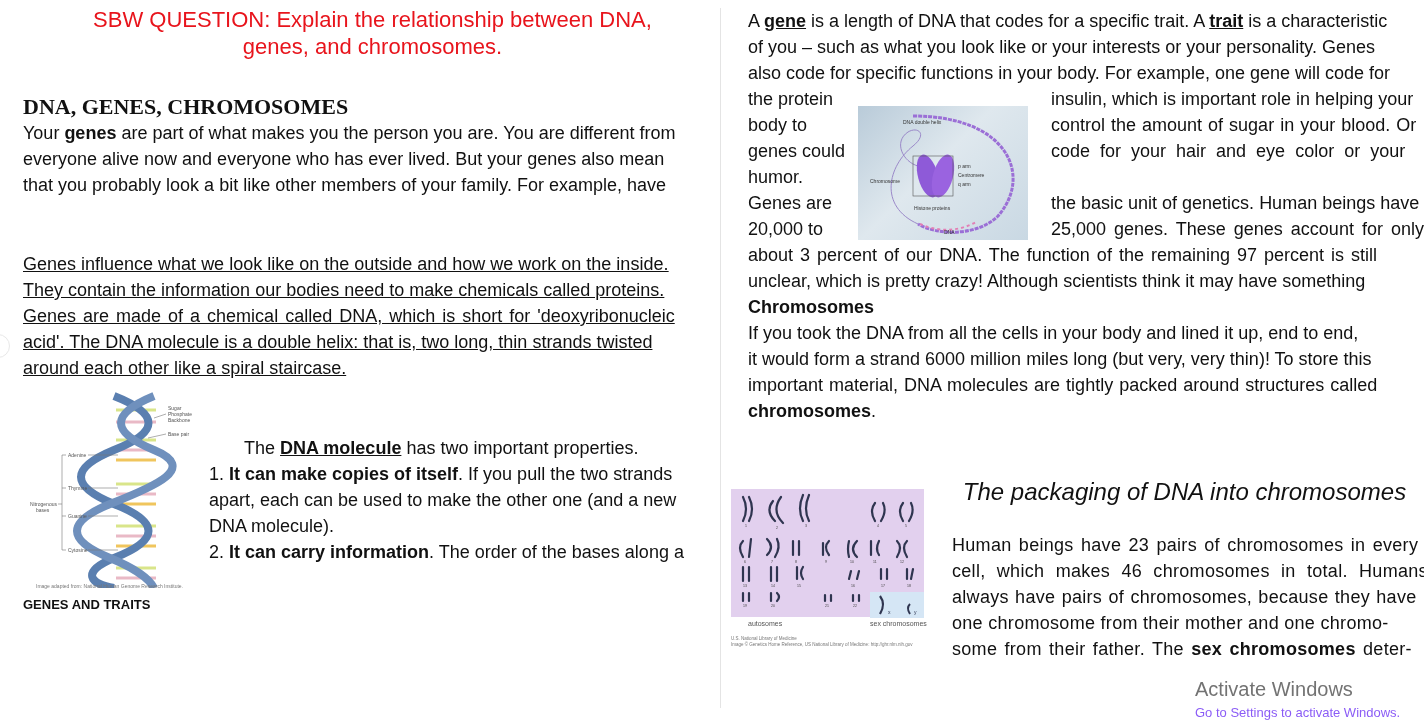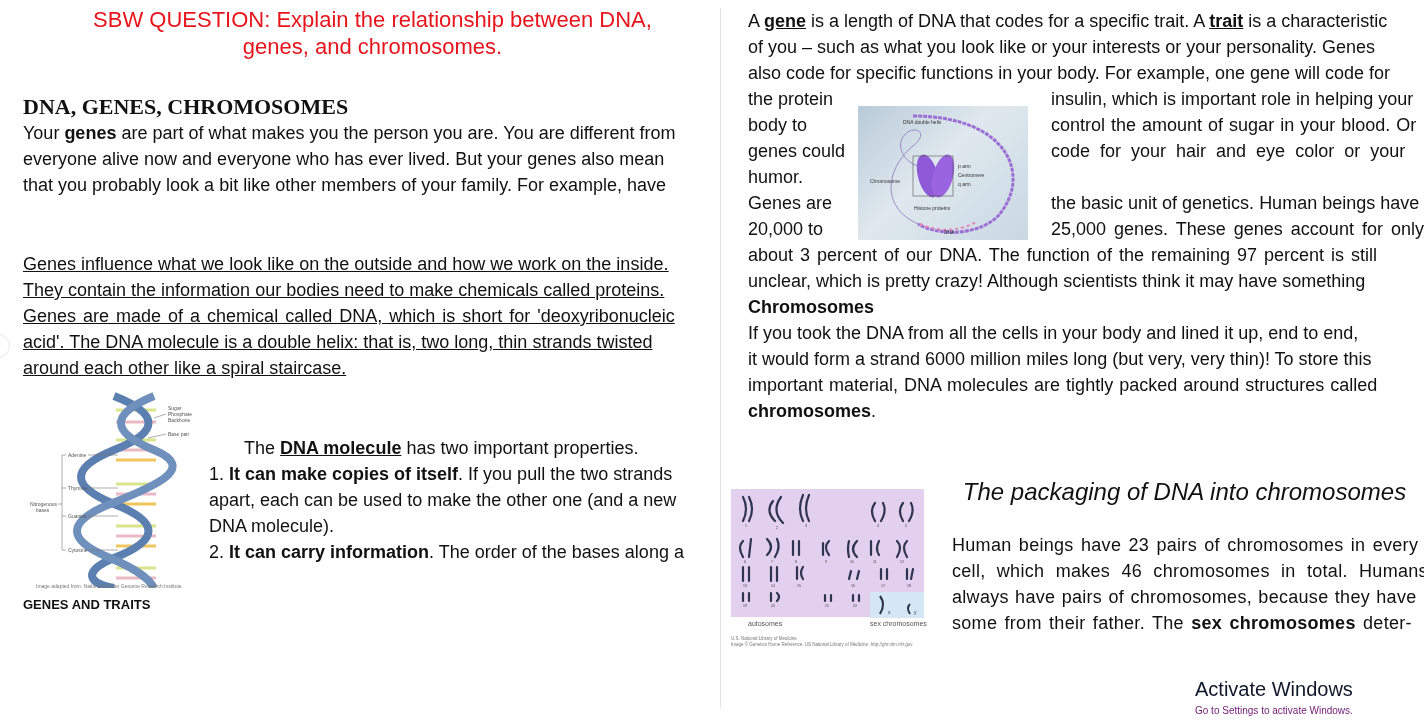--- a/index.html
+++ b/index.html
@@ -31,22 +31,22 @@
   .helix-fig { position: absolute; left: 30px; top: 392px; width: 170px; height: 200px; }
   .helix-credit { position: absolute; left: 36px; top: 583px; font-size: 5px; color: #777; white-space: nowrap; }
   
   .chrom-img { position: absolute; left: 858px; top: 106px; width: 170px; height: 134px; background: linear-gradient(135deg,#b9cbd9 0%, #dfe8ee 45%, #c9d8e3 100%); overflow: hidden; }
   
   .karyo { position: absolute; left: 731px; top: 489px; width: 193px; height: 128px; background: #e2d0ee; }
   .karyo-sex { position: absolute; left: 870px; top: 592px; width: 54px; height: 26px; background: #d5e6f5; }
   .karyo-label { position: absolute; font-size: 7px; color: #555; white-space: nowrap; }
   .karyo-credit { position: absolute; left: 731px; top: 636px; font-size: 4.5px; line-height: 6px; color: #777; white-space: nowrap; }
   .caption-italic { position: absolute; left: 952px; width: 465px; top: 479px; text-align: center; font-style: italic; font-size: 24px; line-height: 26px; }
-  .watermark-1 { position: absolute; left: 1195px; top: 678px; font-size: 20px; color: #0f172a; white-space: nowrap; }
-  .watermark-2 { position: absolute; left: 1195px; top: 705px; font-size: 10px; color: #701a75; white-space: nowrap; }
+  .watermark-1 { position: absolute; left: 1195px; top: 678px; font-size: 20px; color: #737373; white-space: nowrap; }
+  .watermark-2 { position: absolute; left: 1195px; top: 705px; font-size: 13px; color: #8b5cf6; white-space: nowrap; }
 </style>
 </head>
 <body>
 
 <div class="page page-left">
   <div class="edge-circle"></div>
 
   <div class="title-q">
     <span class="line" style="height:27px">SBW QUESTION: Explain the relationship between DNA,</span>
     <span class="line" style="height:27px">genes, and chromosomes.</span>
@@ -280,19 +280,22 @@
 <div class="abs txt" style="left:952px; top:532px; width:465px; letter-spacing:0.3px;">
   <span class="jline" style="word-spacing:2px">
       <span>Human beings have 23 pairs of chromosomes in every</span>
     </span>
   <span class="jline" style="word-spacing:6px">
       <span>cell, which makes 46 chromosomes in total. Humans</span>
     </span>
   <span class="jline" style="word-spacing:1px">
       <span>always have pairs of chromosomes, because they have</span>
     </span>
+  <span class="jline">
+      <span>one chromosome from their mother and one chromo-</span>
+    </span>
   <span class="jline" style="word-spacing:2px">
       <span><span>some from their father.  The </span><b>sex chromosomes</b><span> deter-</span></span>
     </span>
 </div>
 
 <div class="watermark-1">Activate Windows</div>
 <div class="watermark-2">Go to Settings to activate Windows.</div>
 
 </body></html>

